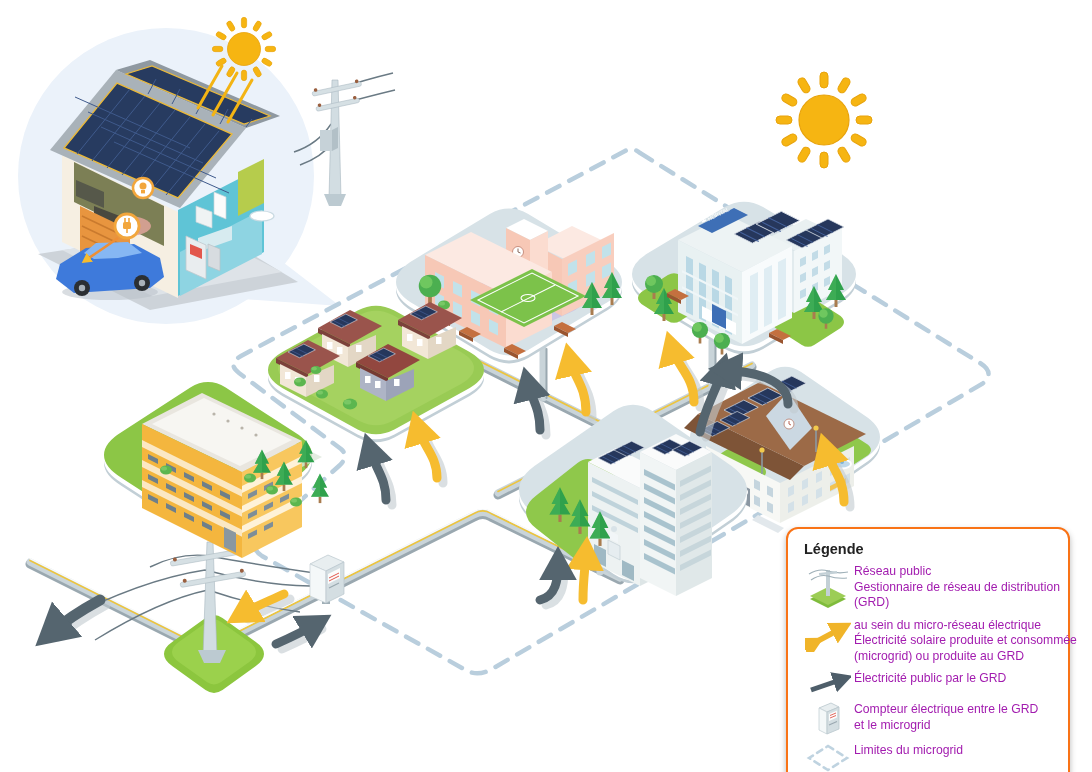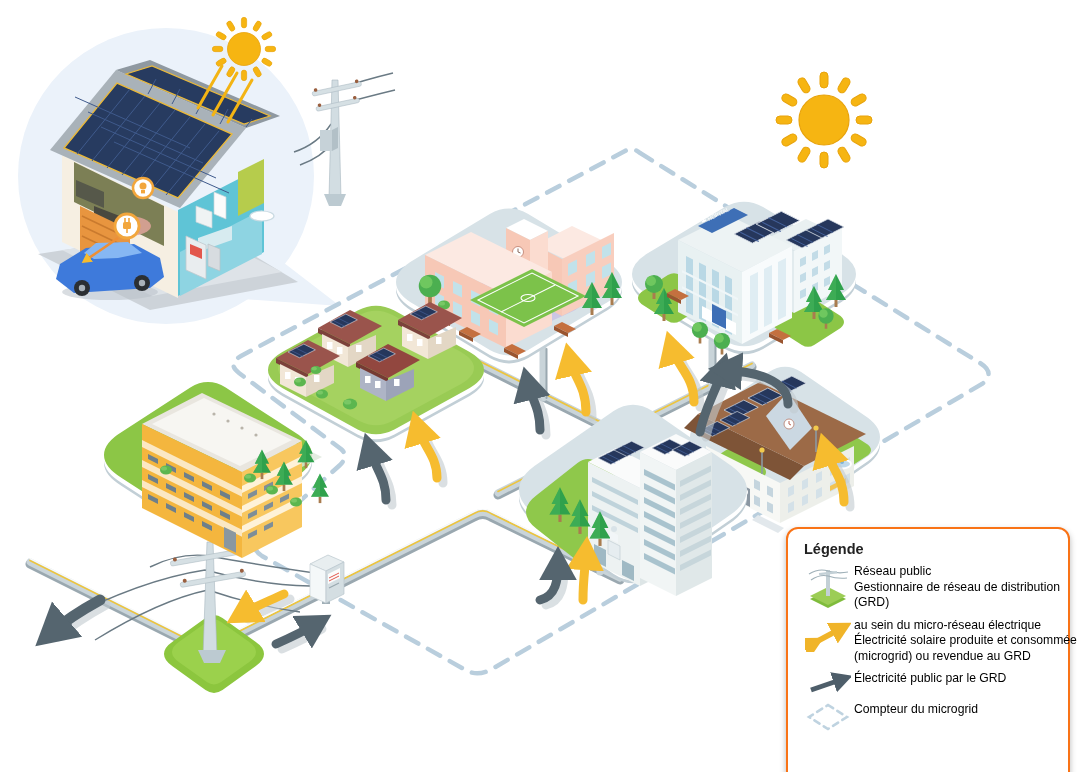--- a/index.html
+++ b/index.html
@@ -7,21 +7,21 @@
          font-family:"Liberation Sans",sans-serif;}
   .scene-svg{position:absolute;left:0;top:0;}
   
   .legend{position:absolute;left:786px;top:527px;width:284px;height:276px;
           background:#fff;border:2px solid #f97316;border-radius:12px;
           box-shadow:0 3px 6px rgba(0,0,0,.28);box-sizing:border-box;
           padding:10px 12px 8px 14px;color:#3a3a3a;}
   .legend-title{font-size:14.5px;font-weight:bold;color:#222;margin:2px 0 7px 2px;}
   .legend-row{display:flex;align-items:flex-start;margin-bottom:7px;}
   .legend-ic{width:52px;flex:0 0 52px;display:flex;justify-content:center;align-items:center;}
-  .legend-tx{font-size:12.2px;line-height:15.5px;color:#000000;}
+  .legend-tx{font-size:12.2px;line-height:15.5px;color:#a21caf;}
   .legend-tx div{white-space:nowrap;}
 </style>
 </head>
 <body>
 
 <div class="stage">
 <svg class="scene-svg" width="1092" height="772" viewBox="0 0 1092 772">
   <defs>
     <path id="plat" d="M-100,0 Q-100,-9 -83,-17 L-17,-50 Q0,-58 17,-50 L83,-17 Q100,-9 100,0 Q100,9 83,17 L17,50 Q0,58 -17,50 L-83,17 Q-100,9 -100,0 Z"></path>
     <g id="sun">
@@ -647,45 +647,61 @@
           <marker id="lg-y" orient="auto" markerWidth="4.4" markerHeight="4.6" refX="2" refY="2.1">
             <path d="M0,0 L4,2.1 L0,4.2 Z" fill="#F0B429"></path>
           </marker>
         </defs>
         <path d="M9,25 L37,10" stroke="#F0B429" stroke-width="5.5" marker-start="url(#lg-y)" marker-end="url(#lg-y)" fill="none"></path>
       </svg>
     </div>
     <div class="legend-tx">
       <div>au sein du micro-réseau électrique</div>
       <div>Électricité solaire produite et consommée</div>
-      <div>(microgrid) ou revendue au GRD</div>
+      <div>(microgrid) ou produite au GRD</div>
     </div>
   </div>
 
   <div class="legend-row">
     <div class="legend-ic">
       <svg width="46" height="24" viewBox="0 0 46 24">
         <defs>
           <marker id="lg-g" orient="auto" markerWidth="4.4" markerHeight="4.6" refX="2" refY="2.1">
             <path d="M0,0 L4,2.1 L0,4.2 Z" fill="#4E5E6A"></path>
           </marker>
         </defs>
         <path d="M6,19 L38,8" stroke="#4E5E6A" stroke-width="5" marker-end="url(#lg-g)" fill="none"></path>
       </svg>
     </div>
     <div class="legend-tx">
       <div>Électricité public par le GRD</div>
     </div>
   </div>
 
+  <div class="legend-row">
+    <div class="legend-ic">
+      <svg width="30" height="34" viewBox="0 0 30 34">
+        <polygon points="6,6 18,1 26,5 14,10" fill="#E8EEF0" stroke="#B9C6CD" stroke-width="0.8"></polygon>
+        <polygon points="6,6 6,28 14,32 14,10" fill="#F4F8F9" stroke="#C5D0D6" stroke-width="0.8"></polygon>
+        <polygon points="14,10 14,32 26,27 26,5" fill="#D4DEE2" stroke="#B9C6CD" stroke-width="0.8"></polygon>
+        <polygon points="16,12 16,19 24,15.5 24,8.5" fill="#FBFCFC"></polygon>
+        <path d="M17,13.5 L23,11 M17,16 L23,13.5" stroke="#E2574C" stroke-width="0.9" fill="none"></path>
+        <path d="M16,23 L24,19.5" stroke="#9AA8B0" stroke-width="1.1" fill="none"></path>
+      </svg>
+    </div>
+    <div class="legend-tx">
+      <div>Compteur électrique entre le GRD</div>
+      <div>et le microgrid</div>
+    </div>
+  </div>
 
   <div class="legend-row">
     <div class="legend-ic">
       <svg width="46" height="30" viewBox="0 0 46 30">
         <polygon points="23,3 42,15 23,27 4,15" fill="none" stroke="#BFD3E0" stroke-width="2.6" stroke-dasharray="6 5" stroke-linecap="round"></polygon>
       </svg>
     </div>
     <div class="legend-tx">
-      <div>Compteur du microgrid</div>
+      <div>Limites du microgrid</div>
     </div>
   </div>
 </div>
 </div>
 
 </body></html>

